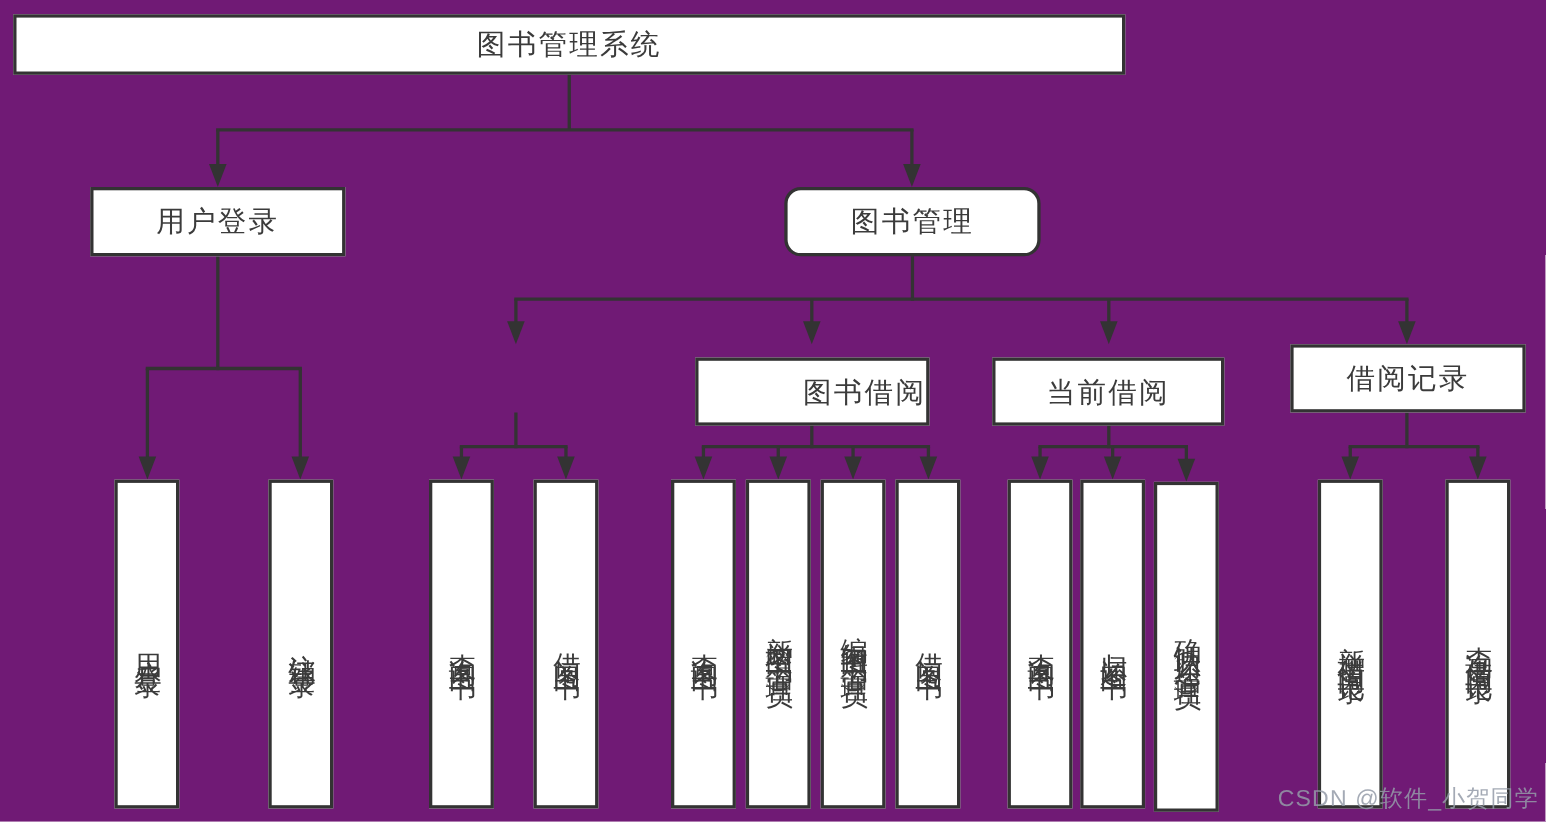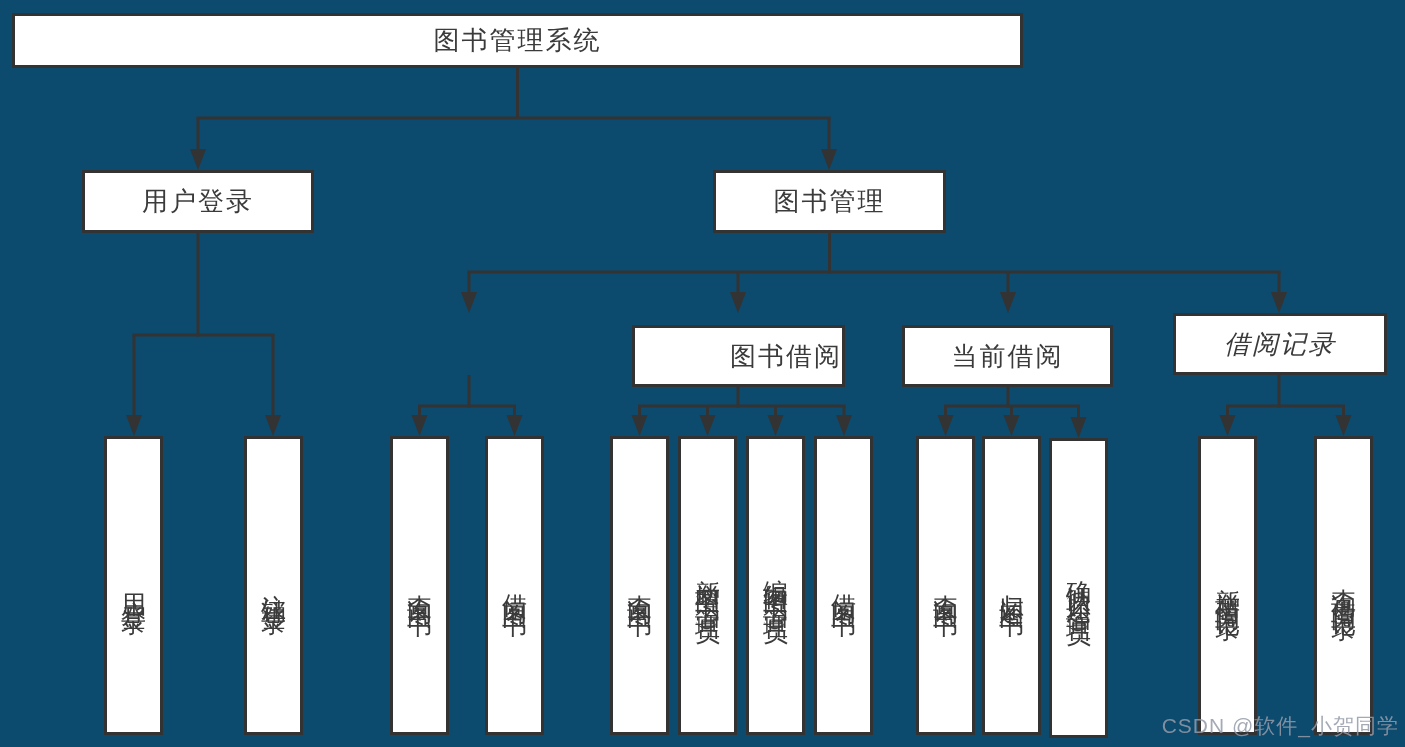--- a/index.html
+++ b/index.html
@@ -1,21 +1,21 @@
 <!DOCTYPE html>
 <html><head>
 <meta charset="utf-8">
 <style>
   html, body { margin: 0; padding: 0; background: #ffffff; }
   body { font-family: "Liberation Sans", "DejaVu Sans", sans-serif; }
   #stage {
     position: relative;
     width: 1405px;
     height: 747px;
-    background: #0c4a6e;
+    background: #701a75;
     overflow: hidden;
   }
   #connectors {
     position: absolute;
     left: 0; top: 0;
     width: 1405px; height: 747px;
     pointer-events: none;
   }
   .hbox {
     position: absolute;
@@ -134,31 +134,31 @@
     </g>
   </svg>
 
   <div class="hbox" style="left:12px; top:13px; width:1011px; height:55px;">
     <span>图书管理系统</span>
   </div>
 
   <div class="hbox" style="left:82px; top:170px; width:232px; height:63px;">
     <span>用户登录</span>
   </div>
-  <div class="hbox" style="left:713px; top:170px; width:233px; height:63px;">
+  <div class="hbox" style="left:713px; top:170px; width:233px; height:63px;border-radius:15px;">
     <span>图书管理</span>
   </div>
 
   <div class="hbox" style="left:632px; top:325px; width:213px; height:62px;justify-content:flex-end;">
     <span>图书借阅</span>
   </div>
   <div class="hbox" style="left:902px; top:313px; width:211px; height:62px;margin-top:12px;">
     <span>当前借阅</span>
   </div>
-  <div class="hbox" style="left:1173px; top:313px; width:214px; height:62px;font-style:italic;">
+  <div class="hbox" style="left:1173px; top:313px; width:214px; height:62px;">
     <span>借阅记录</span>
   </div>
 
   <div class="vbox" style="left:104px;">
     <span>用户登录</span>
   </div>
   <div class="vbox" style="left:244px;">
     <span>注销登录</span>
   </div>
 

